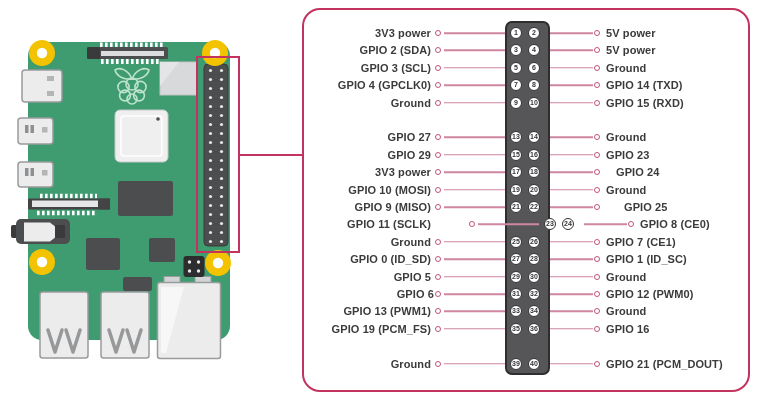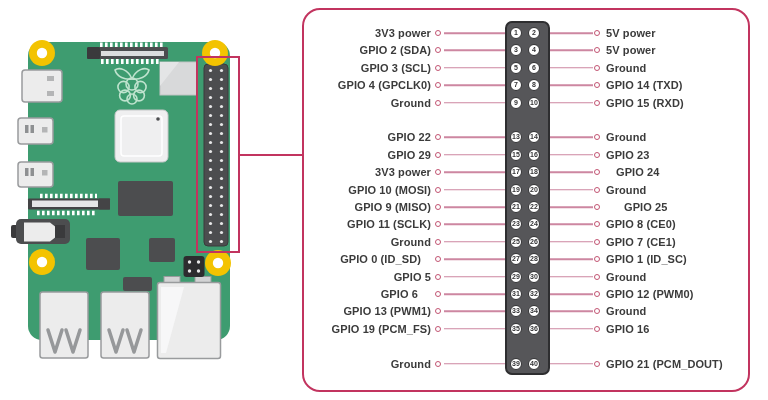--- a/index.html
+++ b/index.html
@@ -233,21 +233,21 @@
           <span class="plabel pl-left" style="right: 317px;">Ground</span>
           <span class="pdot" style="left: 131px;"></span>
           <span class="pline" style="left: 140px; width: 61px;"></span>
           <span class="pnum" style="left: 206px;">9</span>
           <span class="pnum" style="left: 224px;">10</span>
           <span class="pline" style="left: 246px; width: 43px;"></span>
           <span class="pdot" style="left: 290px;"></span>
           <span class="plabel pl-right" style="left: 302px;">GPIO 15 (RXD)</span>
         </div>
         <div class="pin-row" style="top: 118.4px;">
-          <span class="plabel pl-left" style="right: 317px;">GPIO 22</span>
+          <span class="plabel pl-left" style="right: 317px;">GPIO 27</span>
           <span class="pdot" style="left: 131px;"></span>
           <span class="pline" style="left: 140px; width: 61px;"></span>
           <span class="pnum" style="left: 206px;">13</span>
           <span class="pnum" style="left: 224px;">14</span>
           <span class="pline" style="left: 246px; width: 43px;"></span>
           <span class="pdot" style="left: 290px;"></span>
           <span class="plabel pl-right" style="left: 302px;">Ground</span>
         </div>
         <div class="pin-row" style="top: 135.8px;">
           <span class="plabel pl-left" style="right: 317px;">GPIO 29</span>
@@ -282,62 +282,62 @@
         <div class="pin-row" style="top: 188px;">
           <span class="plabel pl-left" style="right: 317px;">GPIO 9 (MISO)</span>
           <span class="pdot" style="left: 131px;"></span>
           <span class="pline" style="left: 140px; width: 61px;"></span>
           <span class="pnum" style="left: 206px;">21</span>
           <span class="pnum" style="left: 224px;">22</span>
           <span class="pline" style="left: 246px; width: 43px;"></span>
           <span class="pdot" style="left: 290px;"></span>
           <span class="plabel pl-right" style="left: 320px;">GPIO 25</span>
         </div>
-        <div class="pin-row" style="top: 205.4px;">
+        <div class="pin-row" style="top: 205.4px; margin-left: 34px;">
           <span class="plabel pl-left" style="right: 317px;">GPIO 11 (SCLK)</span>
           <span class="pdot" style="left: 131px;"></span>
           <span class="pline" style="left: 140px; width: 61px;"></span>
           <span class="pnum" style="left: 206px;">23</span>
           <span class="pnum" style="left: 224px;">24</span>
           <span class="pline" style="left: 246px; width: 43px;"></span>
           <span class="pdot" style="left: 290px;"></span>
           <span class="plabel pl-right" style="left: 302px;">GPIO 8 (CE0)</span>
         </div>
         <div class="pin-row" style="top: 222.8px;">
           <span class="plabel pl-left" style="right: 317px;">Ground</span>
           <span class="pdot" style="left: 131px;"></span>
           <span class="pline" style="left: 140px; width: 61px;"></span>
           <span class="pnum" style="left: 206px;">25</span>
           <span class="pnum" style="left: 224px;">26</span>
           <span class="pline" style="left: 246px; width: 43px;"></span>
           <span class="pdot" style="left: 290px;"></span>
           <span class="plabel pl-right" style="left: 302px;">GPIO 7 (CE1)</span>
         </div>
         <div class="pin-row" style="top: 240.2px;">
-          <span class="plabel pl-left" style="right: 327px; margin-left: 47px;">GPIO 0 (ID_SD)</span>
+          <span class="plabel pl-left" style="right: 317px; margin-left: 47px;">GPIO 0 (ID_SD)</span>
           <span class="pdot" style="left: 131px;"></span>
           <span class="pline" style="left: 140px; width: 61px;"></span>
           <span class="pnum" style="left: 206px;">27</span>
           <span class="pnum" style="left: 224px;">28</span>
           <span class="pline" style="left: 246px; width: 43px;"></span>
           <span class="pdot" style="left: 290px;"></span>
           <span class="plabel pl-right" style="left: 302px;">GPIO 1 (ID_SC)</span>
         </div>
         <div class="pin-row" style="top: 257.6px;">
           <span class="plabel pl-left" style="right: 317px;">GPIO 5</span>
           <span class="pdot" style="left: 131px;"></span>
           <span class="pline" style="left: 140px; width: 61px;"></span>
           <span class="pnum" style="left: 206px;">29</span>
           <span class="pnum" style="left: 224px;">30</span>
           <span class="pline" style="left: 246px; width: 43px;"></span>
           <span class="pdot" style="left: 290px;"></span>
           <span class="plabel pl-right" style="left: 302px;">Ground</span>
         </div>
         <div class="pin-row" style="top: 275px;">
-          <span class="plabel pl-left" style="right: 330px; padding-left: 10px;">GPIO 6</span>
+          <span class="plabel pl-left" style="right: 314px; padding-left: 10px;">GPIO 6</span>
           <span class="pdot" style="left: 131px;"></span>
           <span class="pline" style="left: 140px; width: 61px;"></span>
           <span class="pnum" style="left: 206px;">31</span>
           <span class="pnum" style="left: 224px;">32</span>
           <span class="pline" style="left: 246px; width: 43px;"></span>
           <span class="pdot" style="left: 290px;"></span>
           <span class="plabel pl-right" style="left: 302px;">GPIO 12 (PWM0)</span>
         </div>
         <div class="pin-row" style="top: 292.4px;">
           <span class="plabel pl-left" style="right: 317px;">GPIO 13 (PWM1)</span>

